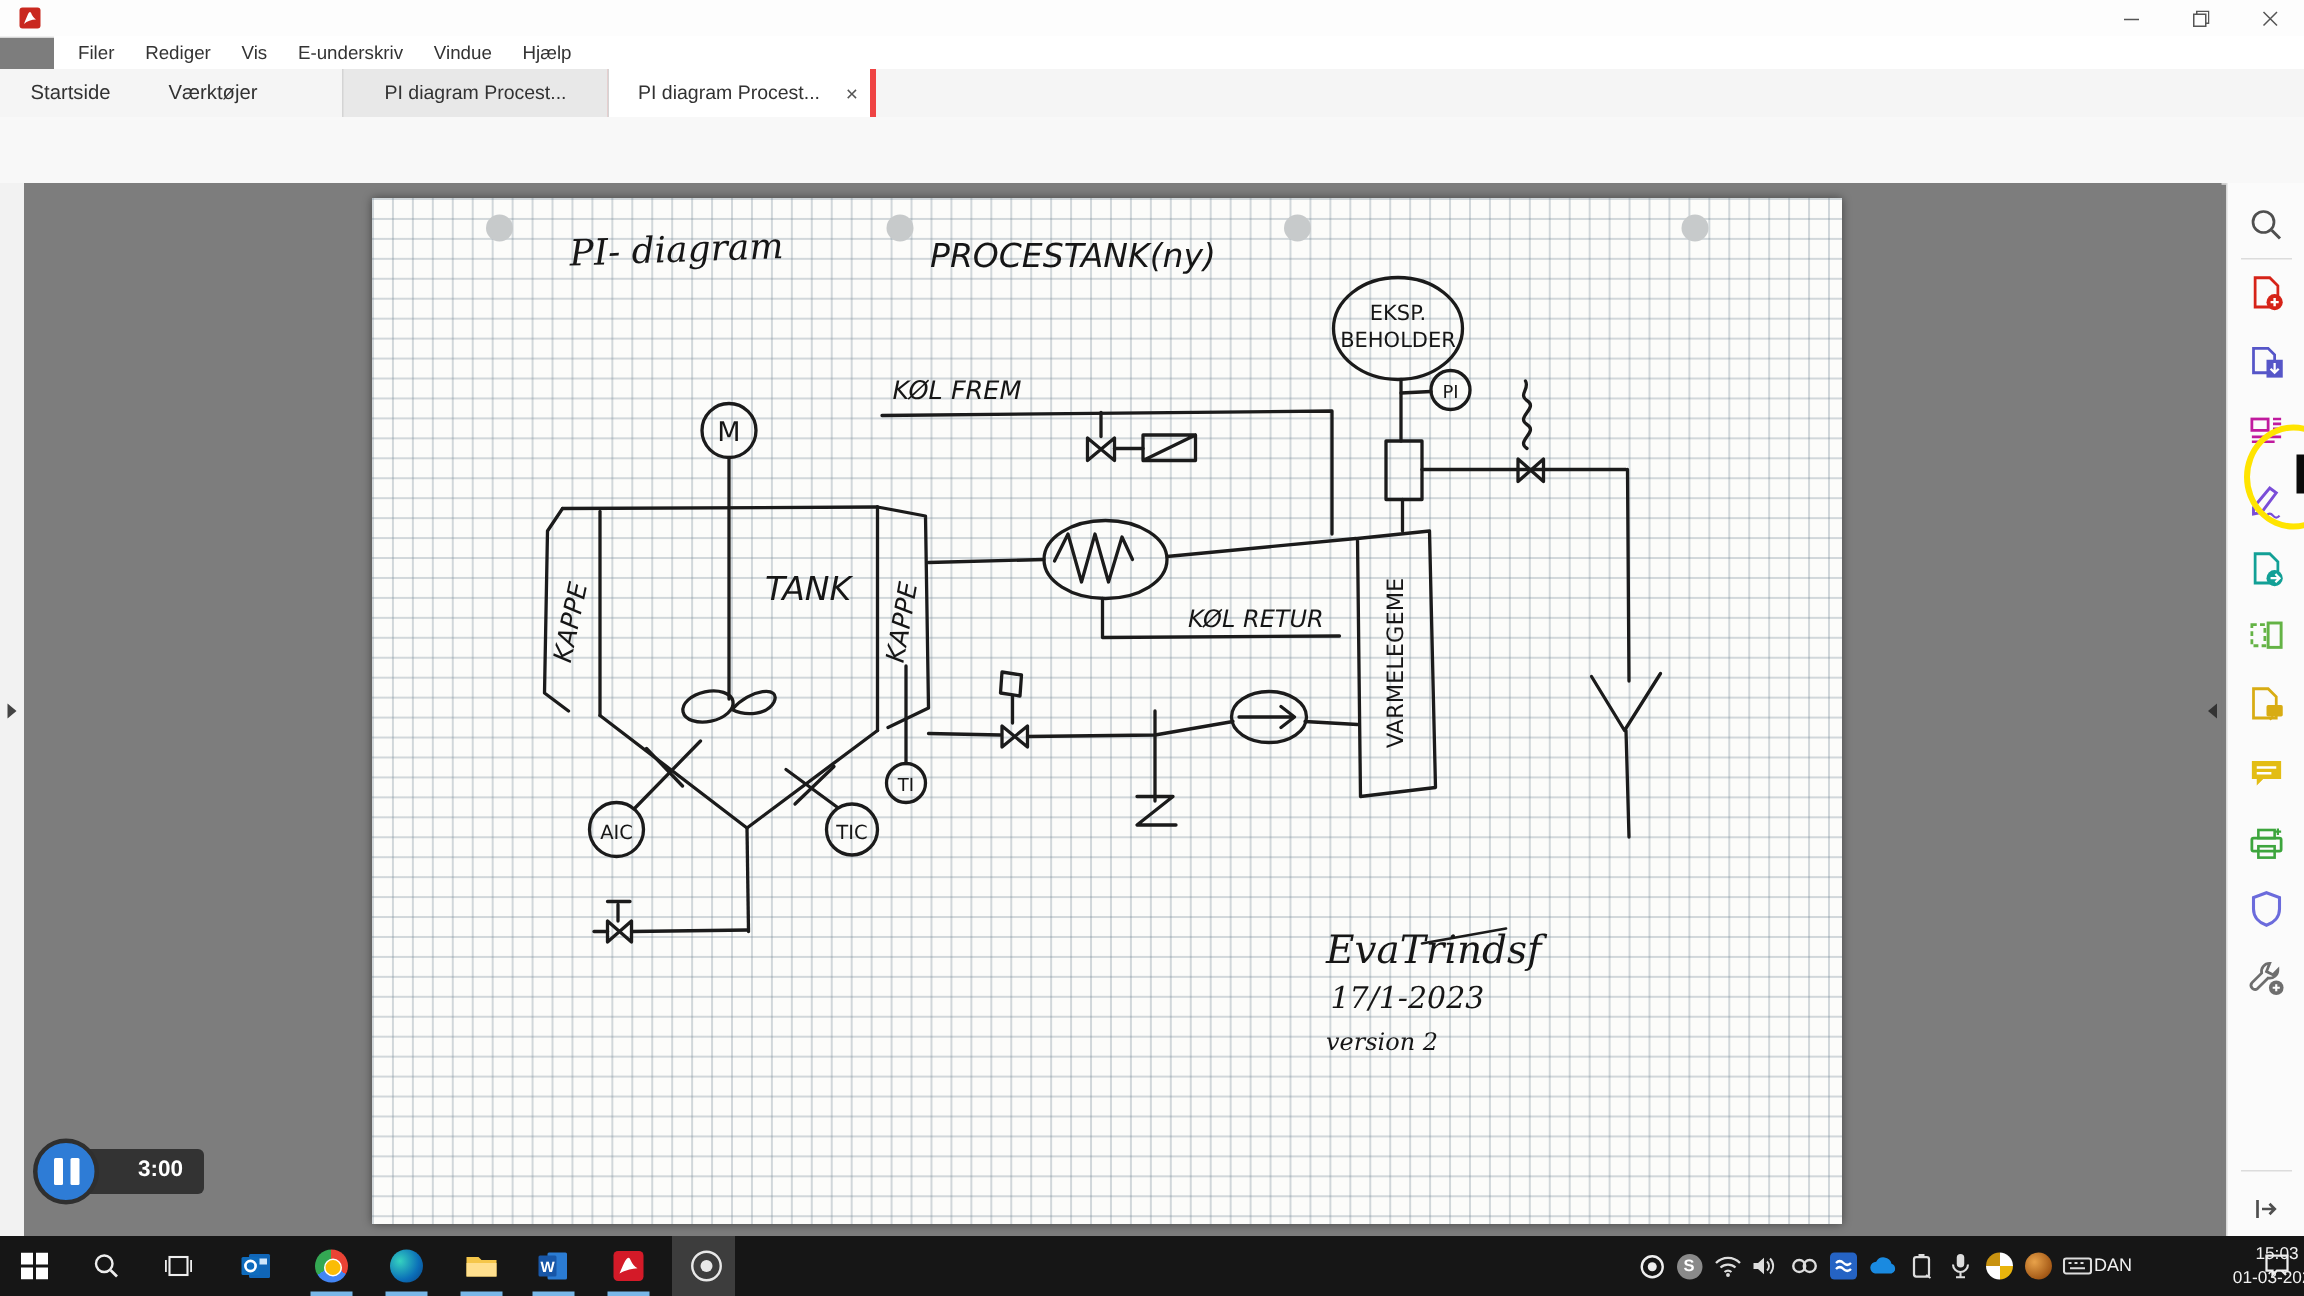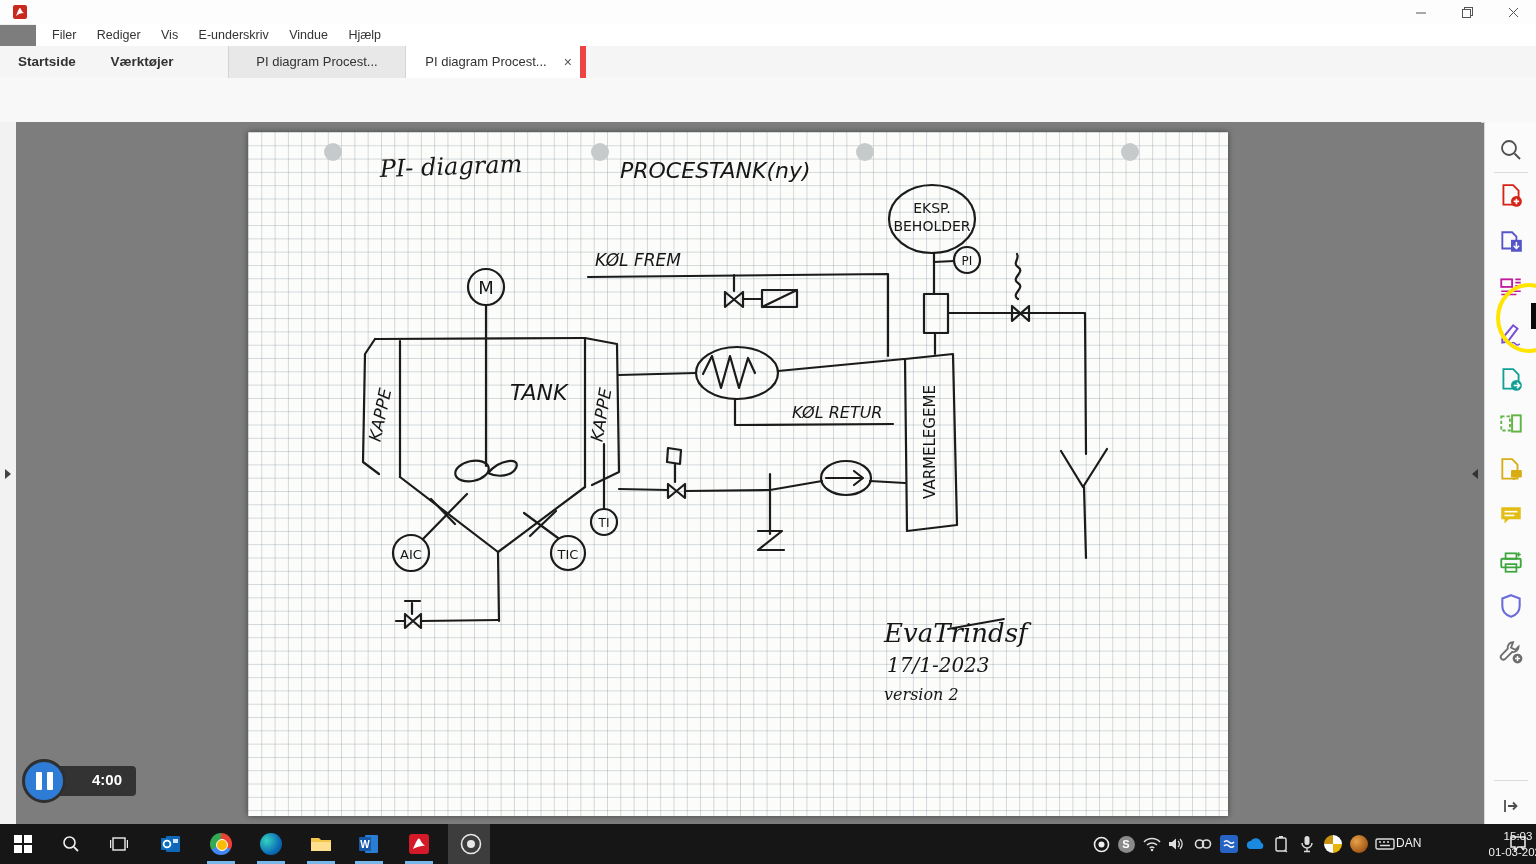--- a/index.html
+++ b/index.html
@@ -7,23 +7,23 @@
     -webkit-user-select:none;user-select:none;}
   .abs{position:absolute;}
   
   #titlebar{left:0;top:0;width:1536px;height:24px;background:#fdfdfd;border-bottom:1px solid #f0f0f0;}
   #titlebar .title{position:absolute;left:36px;top:4px;font-size:12px;color:#4d4d4d;}
   .winbtn{position:absolute;top:0;width:46px;height:24px;display:flex;align-items:center;justify-content:center;color:#555;}
   #menubar{left:0;top:24px;width:1536px;height:22px;background:#ffffff;margin-left:36px;}
   #menubar span{display:inline-block;margin-left:16px;font-size:12.5px;color:#333;line-height:22px;}
   #menubar span:first-child{margin-left:16px;}
   #tabbar{left:0;top:46px;width:1536px;height:32px;background:#f5f5f5;border-bottom:1px solid #e0e0e0;}
-  .navtab{position:absolute;top:0;height:32px;line-height:32px;font-size:13.5px;color:#323232;text-align:center;font-weight:bold;}
+  .navtab{position:absolute;top:0;height:32px;line-height:32px;font-size:13.5px;color:#323232;text-align:center;}
   .doctab{position:absolute;top:0;height:32px;line-height:32px;font-size:13px;color:#323232;text-align:center;
-    background:#e8e8e8;border-left:1px solid #d4d4d4;border-right:6px solid #ef4444;
+    background:#e8e8e8;border-left:1px solid #d4d4d4;border-right:4px solid #ef4444;
     white-space:nowrap;overflow:hidden;}
   .doctab.active{background:#ffffff;}
   .doctab .x{position:absolute;right:8px;top:0;font-size:14px;color:#555;}
   #toolbar{left:0;top:78px;width:1536px;height:44px;background:#f8f8f8;border-bottom:1px solid #cfcfcf;}
   .tbi{position:absolute;top:90px;width:24px;height:24px;display:flex;align-items:center;justify-content:center;}
   .tdiv{position:absolute;top:88px;width:1px;height:28px;background:#d6d6d6;}
   .pgtxt{position:absolute;top:93px;font-size:13px;color:#333;}
   #pageInput{border-bottom:1px solid #9a9a9a;width:26px;text-align:center;display:inline-block;}
   #zoomCtl{position:absolute;left:770px;top:90px;width:66px;height:24px;border-bottom:1px solid #9a9a9a;
     font-size:13px;color:#333;display:flex;align-items:center;}
@@ -436,21 +436,21 @@
   <svg width="22" height="22" viewBox="0 0 22 22">
       <line x1="5" y1="5" x2="5" y2="17" stroke="#4f4f4f" stroke-width="1.8"></line>
       <path d="M8,11 h8 M13,7.5 L16.5,11 L13,14.5" fill="none" stroke="#4f4f4f" stroke-width="1.8"></path>
     </svg>
   </div>
 
 <div class="abs" id="annotate-ellipse"></div>
 <div class="abs" id="cursor-bar"></div>
 
 <div class="abs" id="recpill">
-  <span class="t">4:00</span>
+  <span class="t">3:00</span>
 </div>
 <div class="abs" id="recbtn">
     <i></i>
     <i></i>
   </div>
 
 <div class="abs" id="taskbar"></div>
 <div class="abs" id="recapp"></div>
 <div class="tki" style="left:10px">
   <svg width="18" height="18" viewBox="0 0 18 18">

